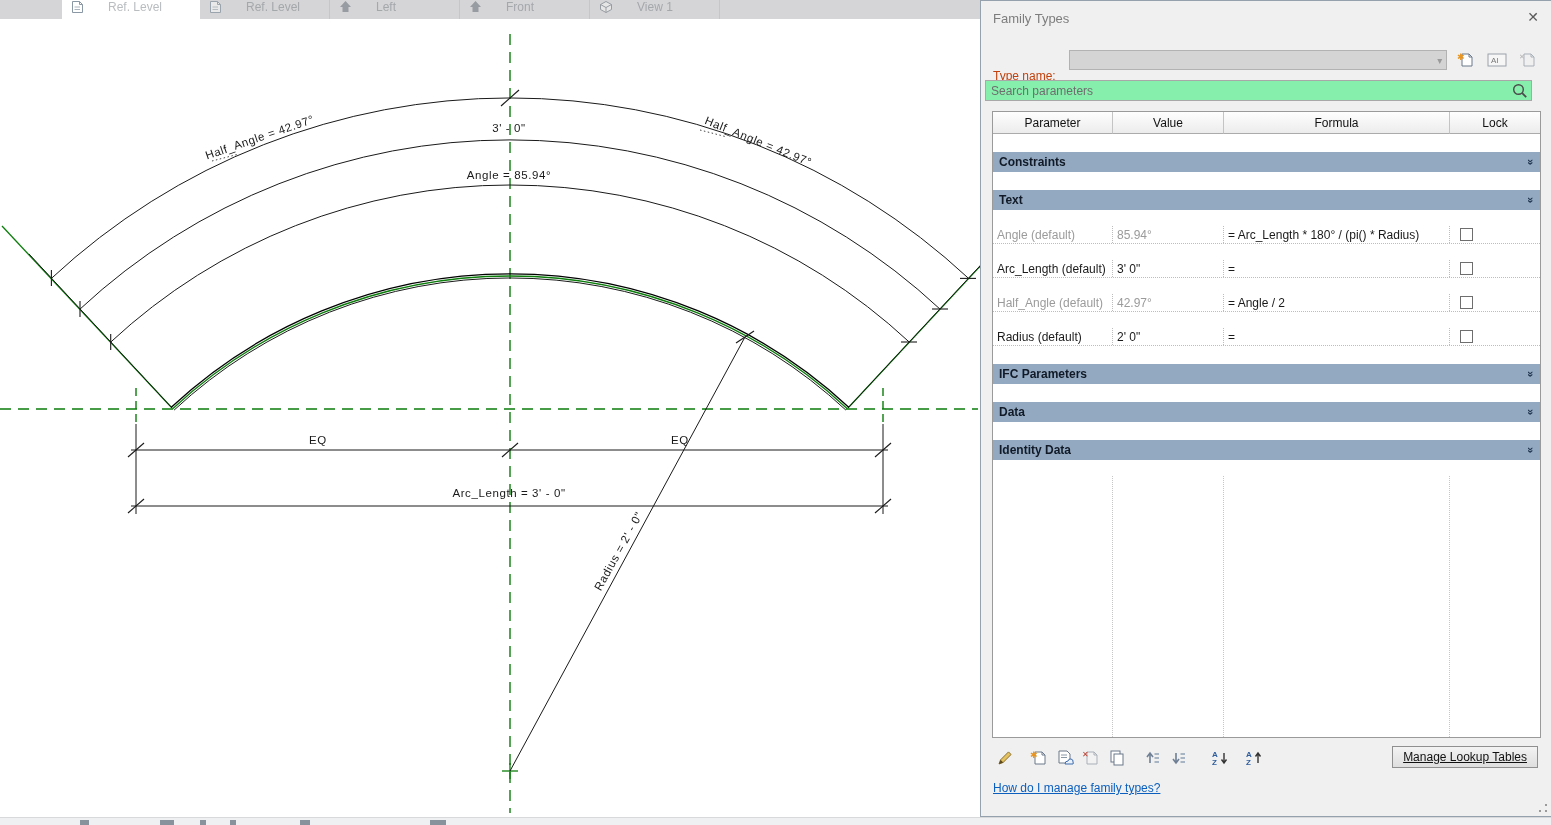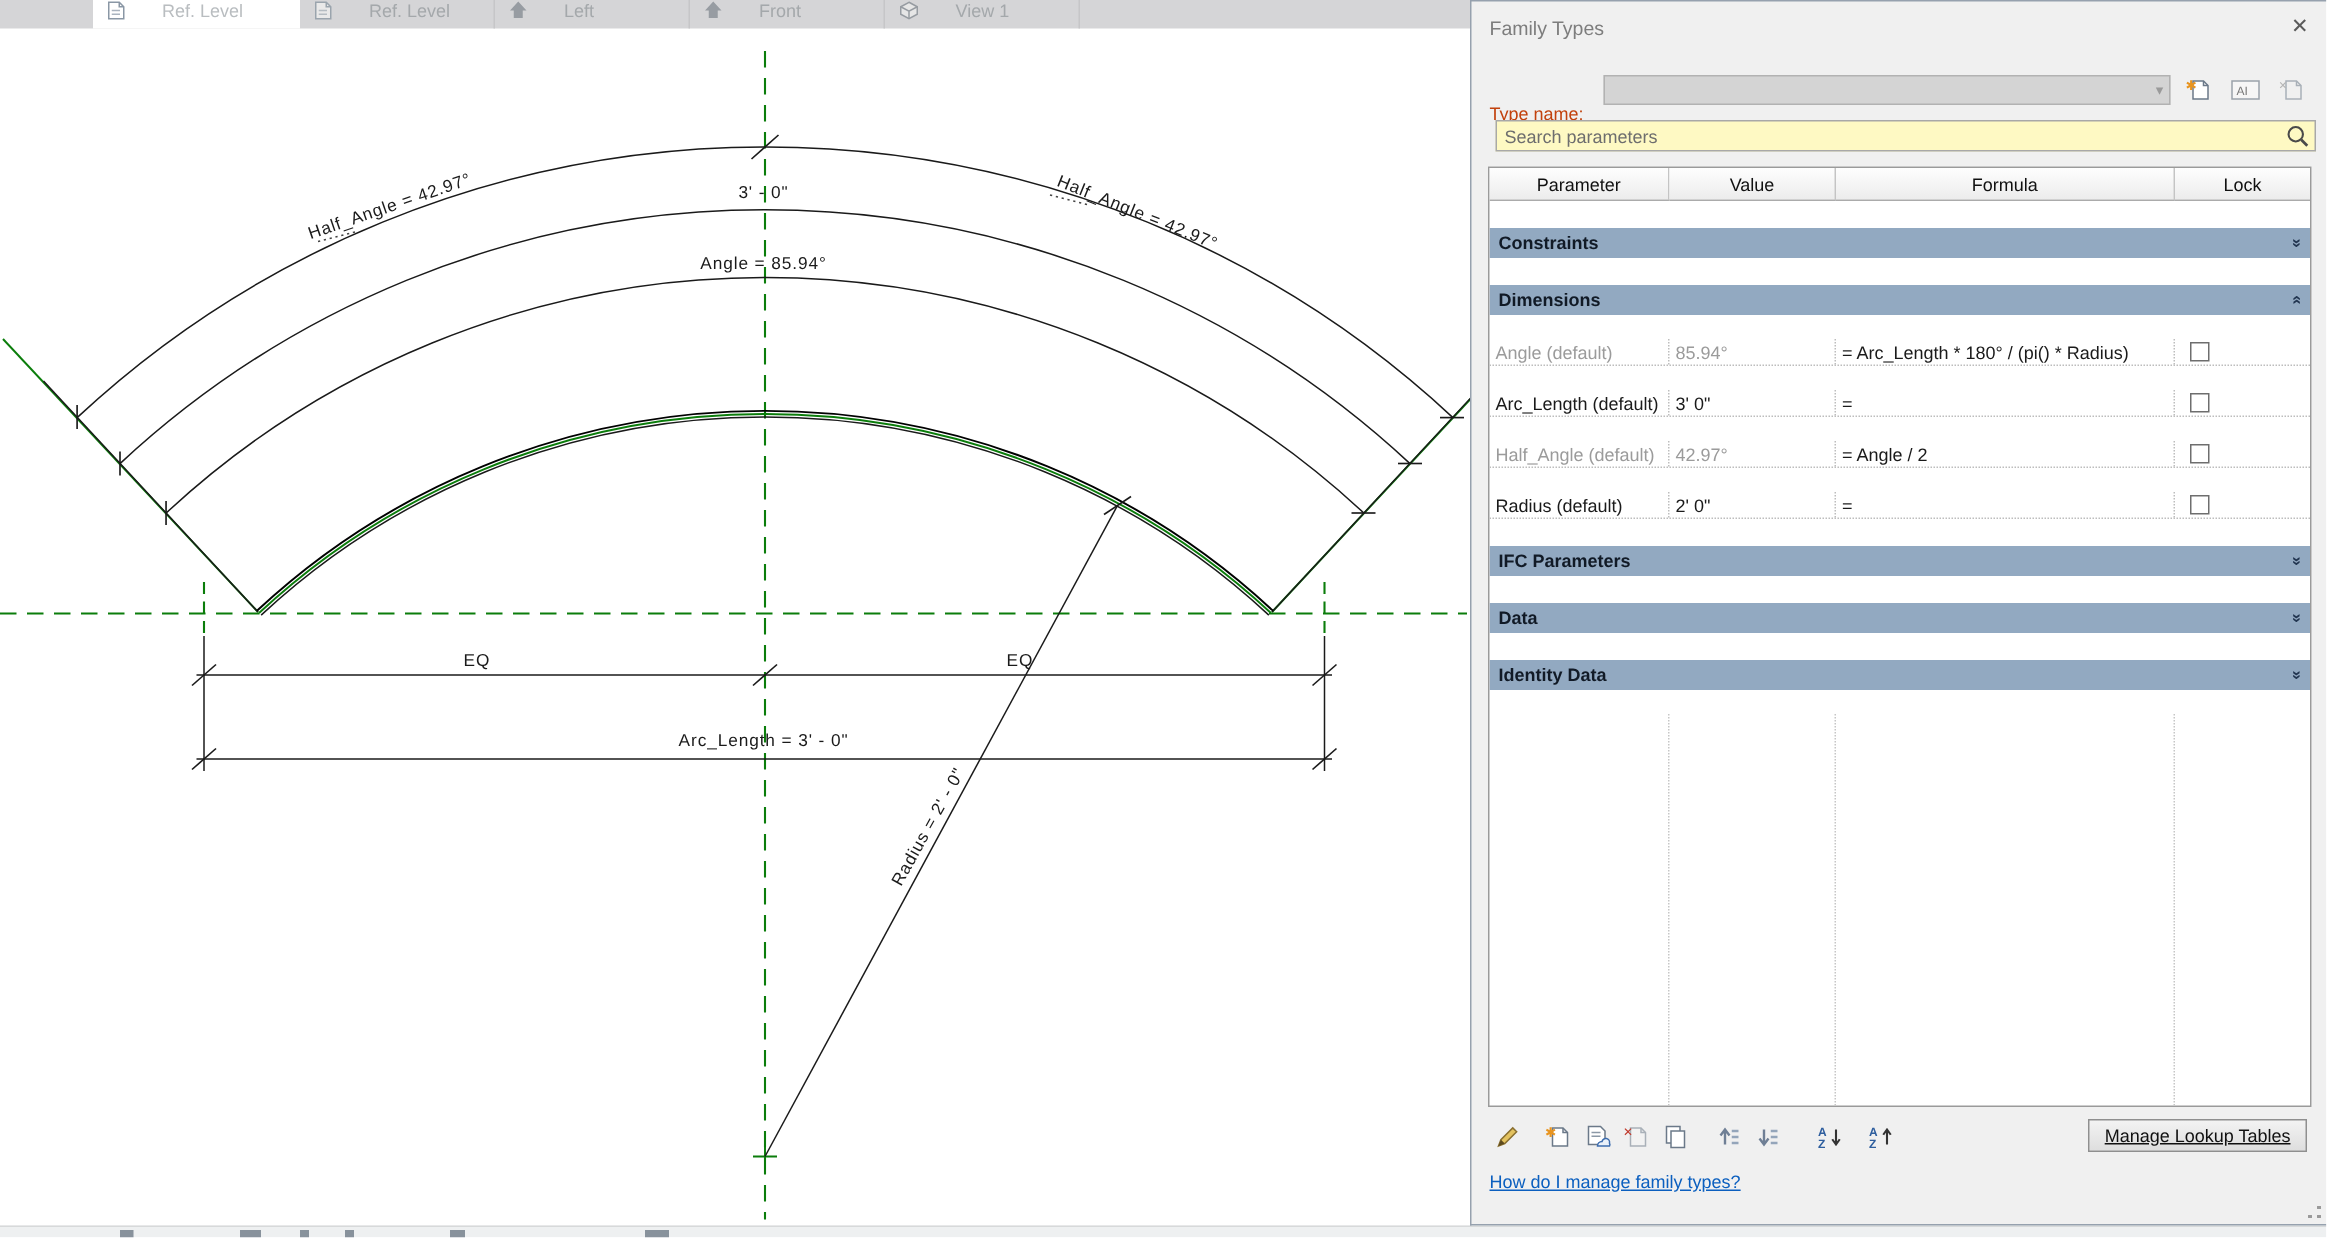--- a/index.html
+++ b/index.html
@@ -40,22 +40,22 @@
   .dlg-title { position:absolute; left:12px; top:10px; color:#7d7d7d; font-size:13px; }
   .dlg-close { position:absolute; right:12px; top:8px; color:#5a5a5a; font-size:14px; cursor:pointer; }
 
   .typename-row { position:absolute; left:12px; top:47px; width:547px; height:24px; display:flex; align-items:center; }
   .typename-label { width:76px; color:#c2410c;margin-top:32px; }
   .typename-combo { width:380px; height:20px; background:#d4d4d4; border:1px solid #b2b2b2;
                     display:flex; align-items:center; justify-content:flex-end; padding-right:4px; }
   .combo-chev { color:#9a9a9a; font-size:10px; }
   .mini-btn { width:24px; height:22px; margin-left:7px; display:flex; align-items:center; justify-content:center; background:transparent; border:none; cursor:pointer; }
 
-  .search-row { position:absolute; left:16px; top:79px; width:547px; height:21px;
-                background:#fef9c3; border:1px solid #a8a8a8; display:flex; align-items:center; }
+  .search-row { position:absolute; left:4px; top:79px; width:547px; height:21px;
+                background:#86efac; border:1px solid #a8a8a8; display:flex; align-items:center; }
   .search-input { flex:1; border:none; outline:none; font-size:12px; color:#333; padding:0 5px;
                   font-family:"Liberation Sans", sans-serif; background:transparent; }
   .search-input::placeholder { color:#6e6e6e; }
   .search-icon { flex:none; margin-right:3px; }
 
   .ft-table { position:absolute; left:11px; top:110px; width:549px; height:627px;
               background:#fff; border:1px solid #9a9a9a; display:flex; flex-direction:column; overflow:hidden;gap:16px; }
   .ft-head { display:grid; grid-template-columns:120px 111px 226px 1fr; height:22px; flex:none; }
   .ft-head div { background:linear-gradient(#fefefe,#ececec); border-right:1px solid #c4c4c4; border-bottom:1px solid #ababab;
                  display:flex; align-items:center; justify-content:center; font-size:12px; color:#111; }
@@ -272,26 +272,26 @@
         <div>Formula</div>
         <div>Lock</div>
       </div>
 
       <div class="section">
         <span>Constraints</span>
           <span class="grow"></span>
         <span class="sec-chev">»</span>
       </div>
 
-
       <div class="section">
-        <span>Dimensions</span>
+        <span>Text</span>
           <span class="grow"></span>
-        <span class="sec-chev up">»</span>
-      </div>
+        <span class="sec-chev">»</span>
+      </div>
+
 
       <div class="prow">
         <div class="gray">Angle (default)</div>
         <div class="gray">85.94°</div>
         <div>= Arc_Length * 180° / (pi() * Radius)</div>
         <div class="lockcell">
             <input type="checkbox" style="">
           </div>
       </div>
 

